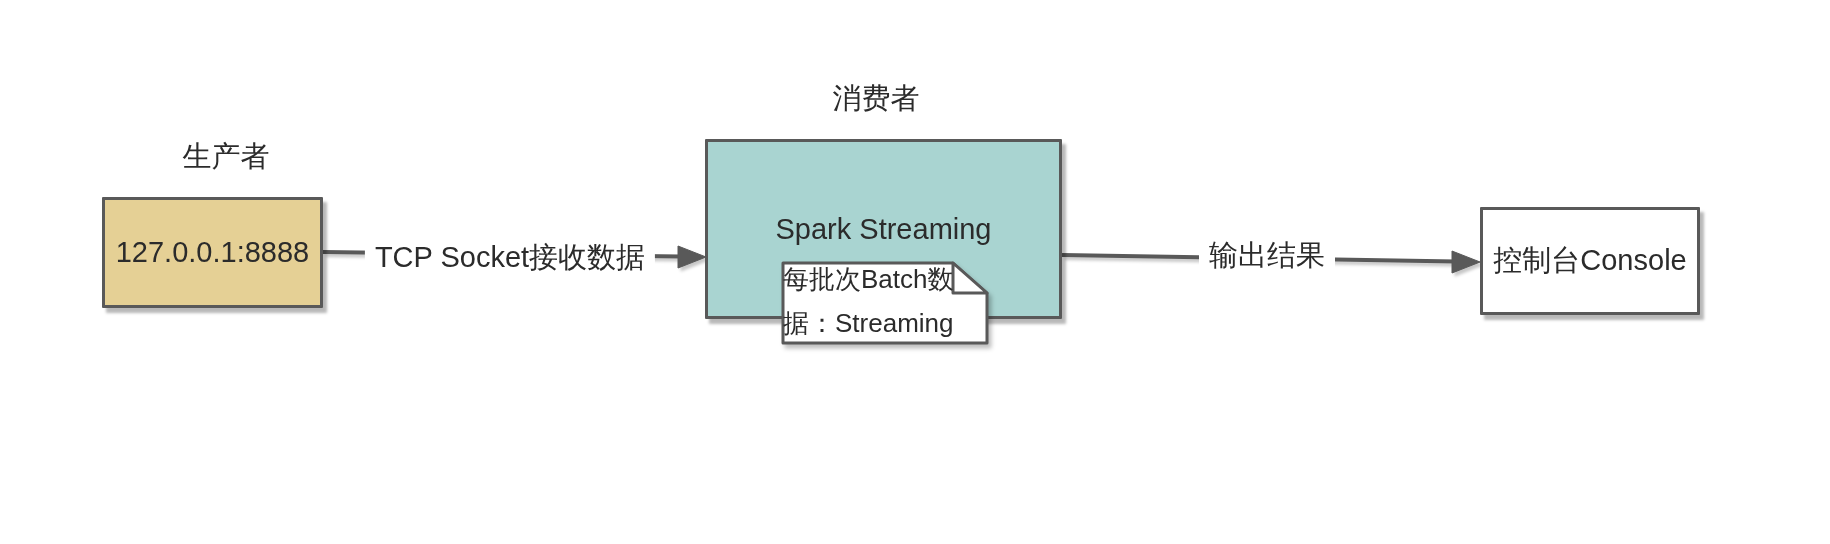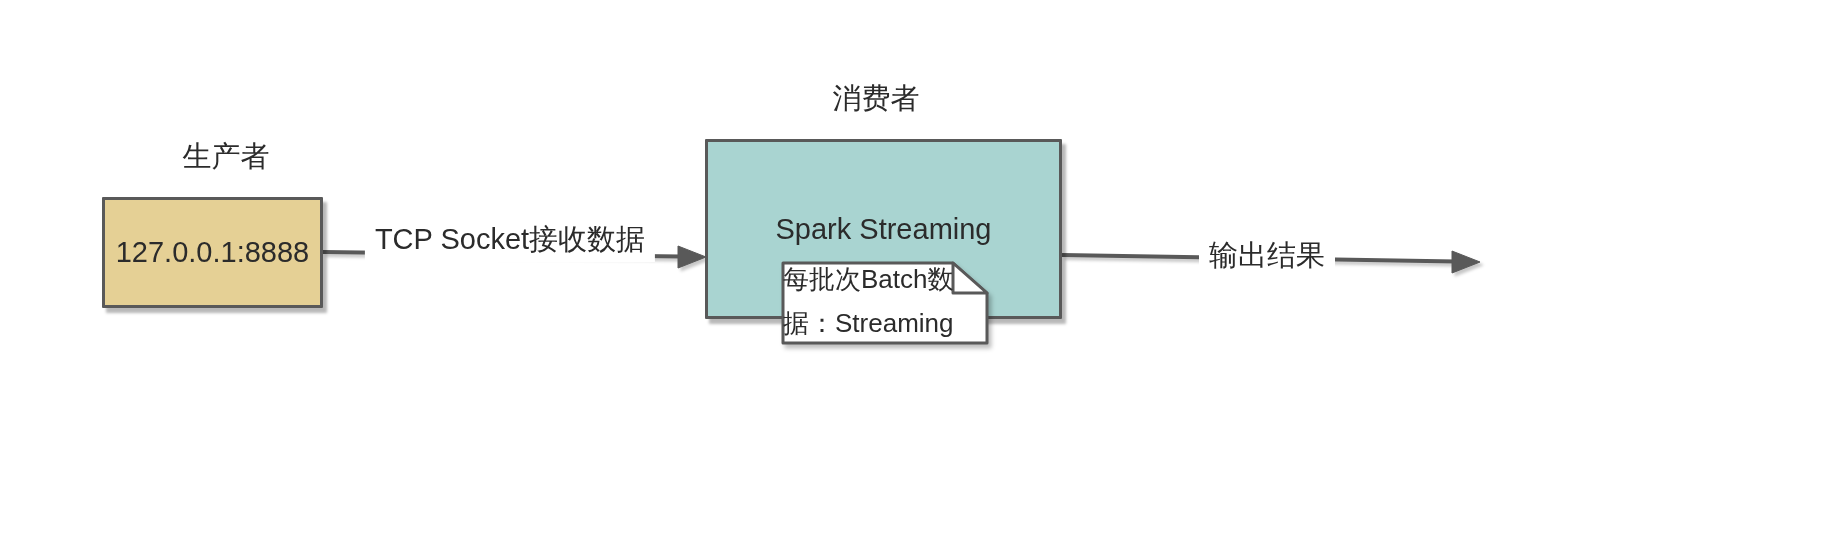--- a/index.html
+++ b/index.html
@@ -24,21 +24,21 @@
     position:absolute;transform:translate(-50%,-50%);
     font-size:29px;white-space:nowrap;
   }
   .producer-title{left:218px;top:157px;margin-left:8px;}
   .consumer-title{left:876px;top:99px;}
   .edge-label{
     position:absolute;transform:translate(-50%,-50%);
     background:#ffffff;padding:2px 10px;
     font-size:29px;white-space:nowrap;
   }
-  .tcp-label{left:510px;top:240px;}
+  .tcp-label{left:510px;top:258px;}
   .output-label{left:1267px;top:256px;}
   .note-shape{
     position:absolute;left:781px;top:261px;width:212px;height:88px;
     filter:drop-shadow(3px 4px 2px rgba(0,0,0,0.25));
   }
   .note-shape polygon{fill:#ffffff;stroke:#595959;stroke-width:3;stroke-linejoin:round;}
   .note-text{
     position:absolute;left:783px;top:257px;width:204px;
     font-size:26px;line-height:44px;text-align:left;white-space:nowrap;
   }
@@ -79,14 +79,17 @@
 
   <div class="note-text">
     <span>每批次Batch数</span>
     <span>据：Streaming</span>
   </div>
 
   <div class="edge-label tcp-label">TCP Socket接收数据</div>
 
   <div class="edge-label output-label">输出结果</div>
 
+  <div class="box console-box">
+    <span>控制台Console</span>
+  </div>
 
 </div>
 
 </body></html>

